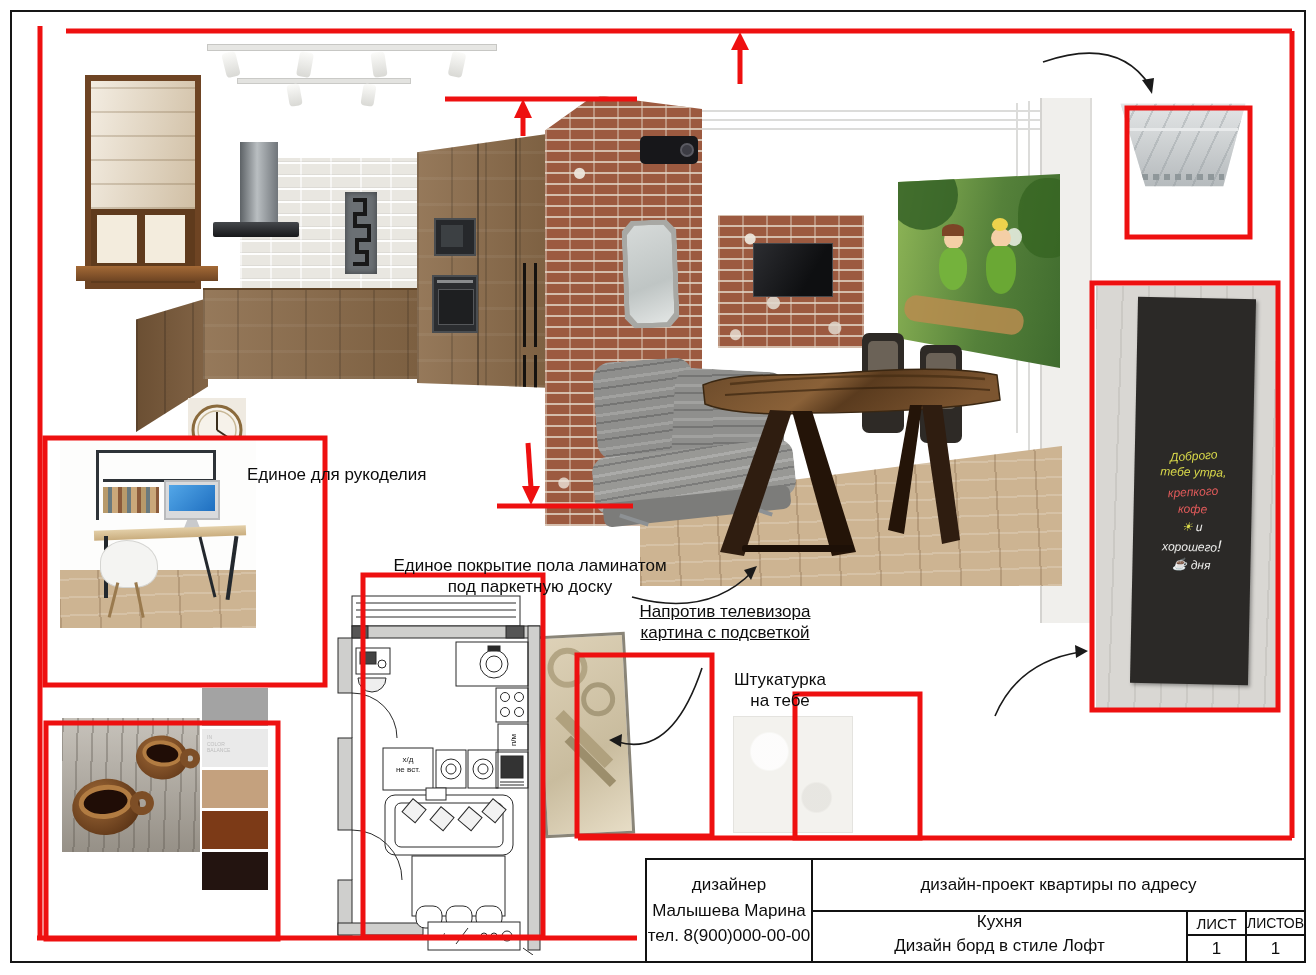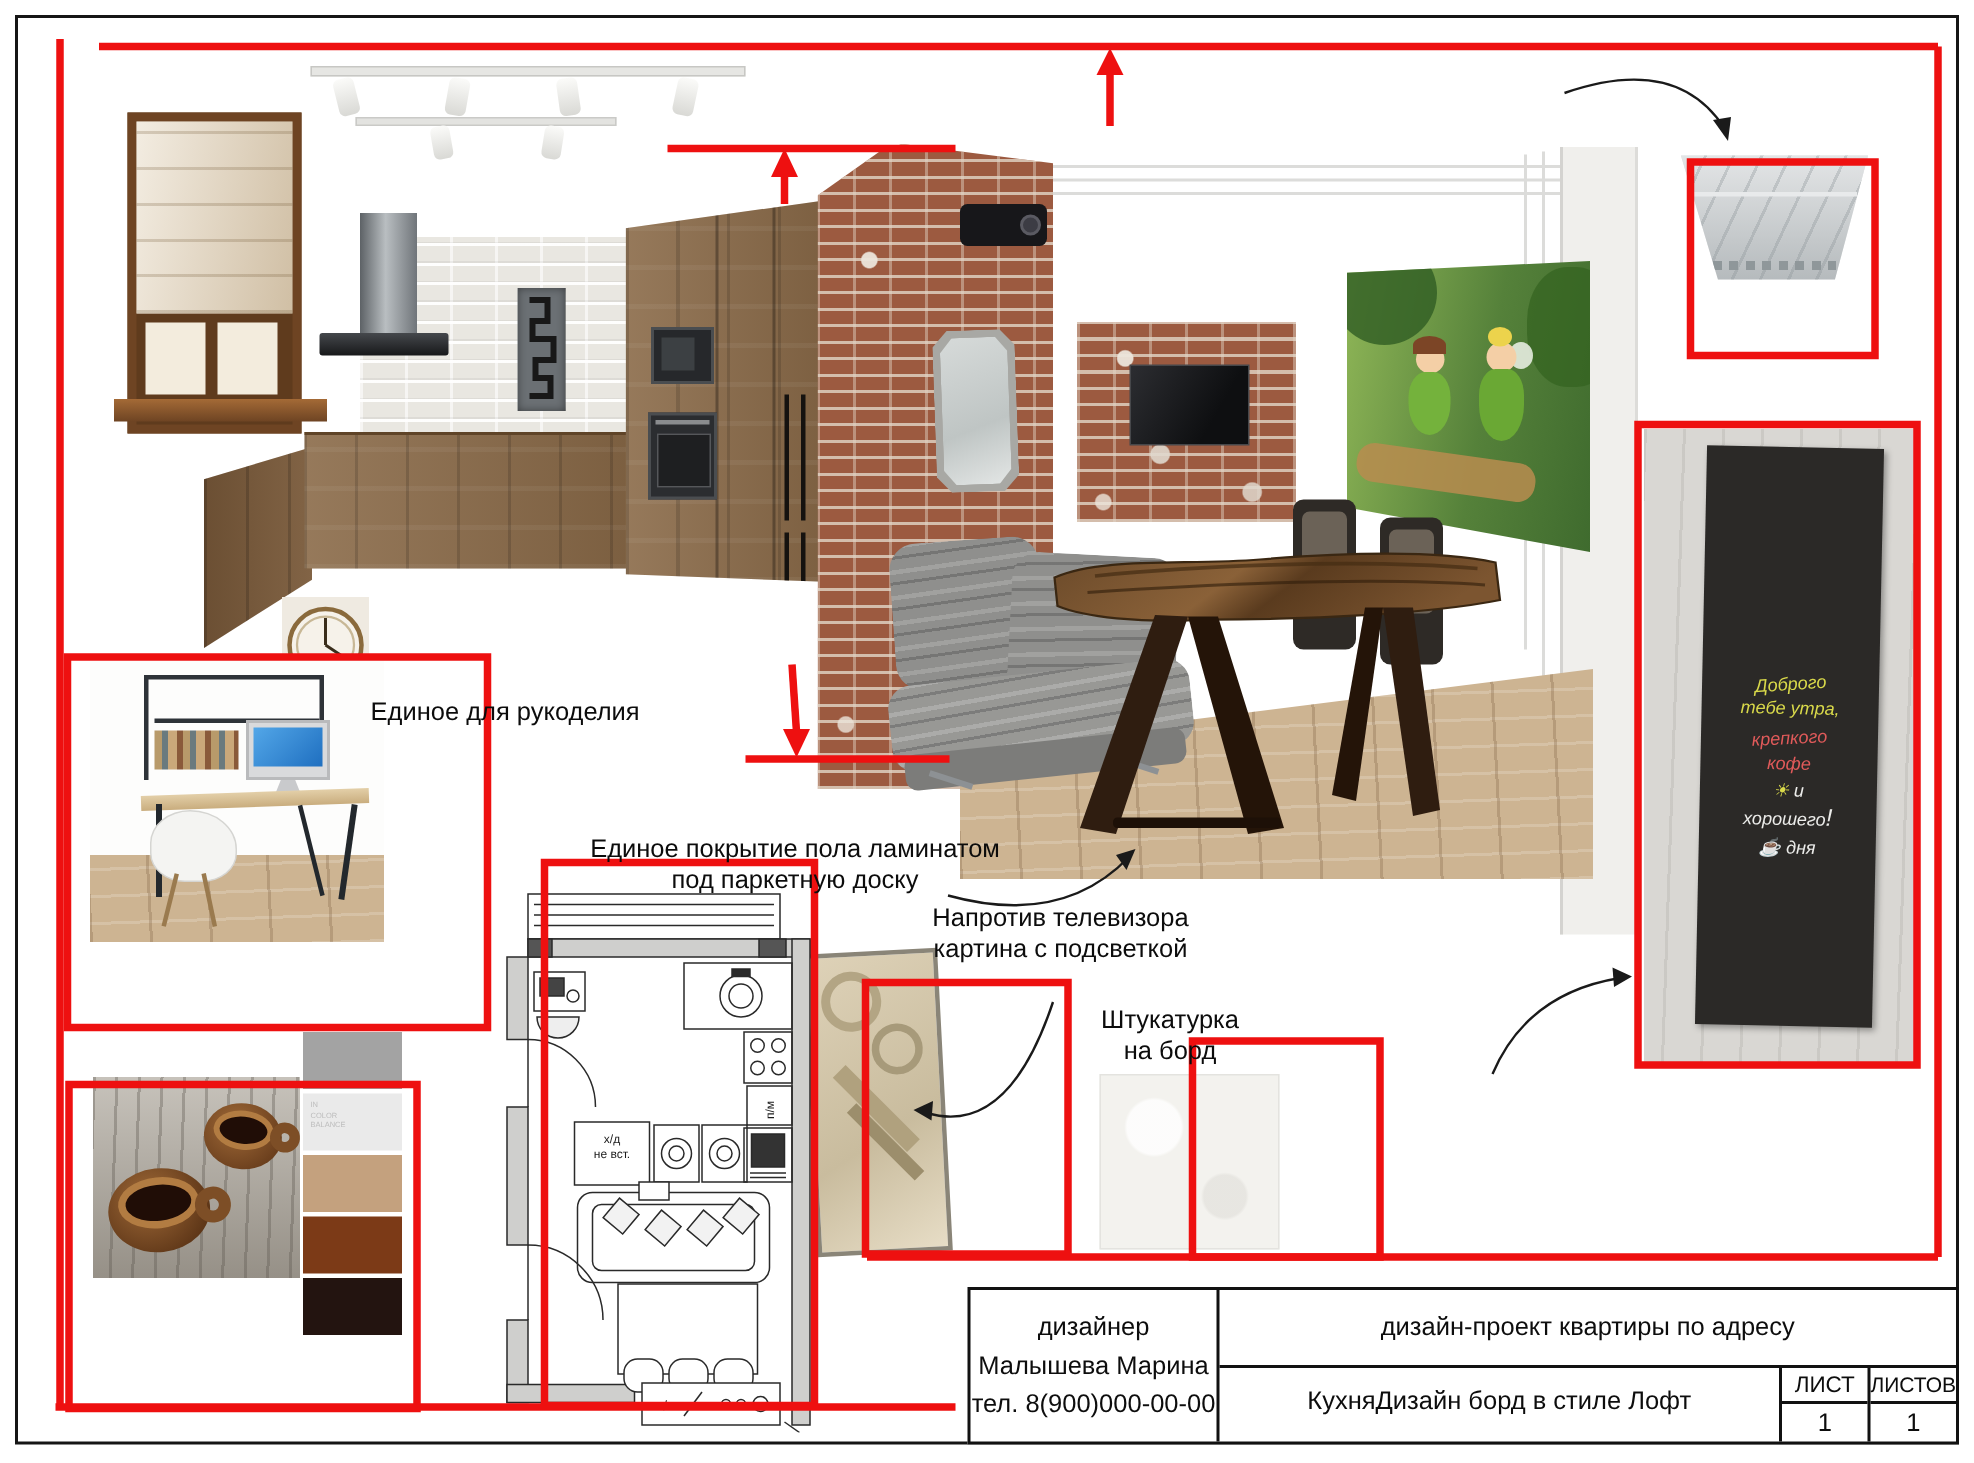--- a/index.html
+++ b/index.html
@@ -384,37 +384,37 @@
     <g fill="#ee1010" stroke="none">
       <polygon points="740,32 731,50 749,50"></polygon>
       <polygon points="523,99 514,118 532,118"></polygon>
       <polygon points="531,505 522,486 540,486"></polygon>
     </g>
   </svg>
 
   <div class="note" style="left:247px;top:464px;width:220px;text-align:left;white-space:nowrap;">Единое для рукоделия</div>
   <div class="note" style="left:390px;top:555px;width:280px;">Единое покрытие пола ламинатом
 под паркетную доску</div>
-  <div class="note" style="left:614px;top:601px;width:186px;">Напротив телевизора
+  <div class="note" style="left:632px;top:601px;width:186px;text-decoration:underline;">Напротив телевизора
 картина с подсветкой</div>
   <div class="note" style="left:713px;top:669px;width:134px;">Штукатурка
-на борд</div>
+на тебе</div>
 
   <div class="abs" style="left:645px;top:858px;width:661px;height:105px;border:2px solid #111;box-sizing:border-box;background:#fff;z-index:50;font-size:17px;">
     <div class="abs" style="left:0;top:0;width:166px;height:101px;border-right:2px solid #111;box-sizing:border-box;
                 display:flex;flex-direction:column;align-items:center;justify-content:center;line-height:1.5;text-align:center;">
       <div>дизайнер</div>
       <div>Малышева Марина</div>
       <div>тел. 8(900)000-00-00</div>
     </div>
     <div class="abs" style="left:166px;top:0;width:491px;height:52px;border-bottom:2px solid #111;box-sizing:border-box;
                 display:flex;align-items:center;justify-content:center;">
       <span>дизайн-проект квартиры по адресу</span>
     </div>
-    <div class="abs" style="left:166px;top:52px;width:373px;height:44px;display:flex;flex-direction:row;align-items:center;justify-content:center;line-height:1.4;">
+    <div class="abs" style="left:166px;top:52px;width:373px;height:44px;display:flex;flex-direction:column;align-items:center;justify-content:center;line-height:1.4;">
       <div>Кухня</div>
       <div>Дизайн борд в стиле Лофт</div>
     </div>
     <div class="abs" style="left:539px;top:52px;width:59px;height:49px;border-left:2px solid #111;box-sizing:border-box;">
       <div style="height:22px;border-bottom:2px solid #111;display:flex;align-items:center;justify-content:center;font-size:15px;">ЛИСТ</div>
       <div style="height:25px;display:flex;align-items:center;justify-content:center;">1</div>
     </div>
     <div class="abs" style="left:598px;top:52px;width:59px;height:49px;border-left:2px solid #111;box-sizing:border-box;">
       <div style="height:22px;border-bottom:2px solid #111;display:flex;align-items:center;justify-content:center;font-size:14px;">ЛИСТОВ</div>
       <div style="height:25px;display:flex;align-items:center;justify-content:center;">1</div>

